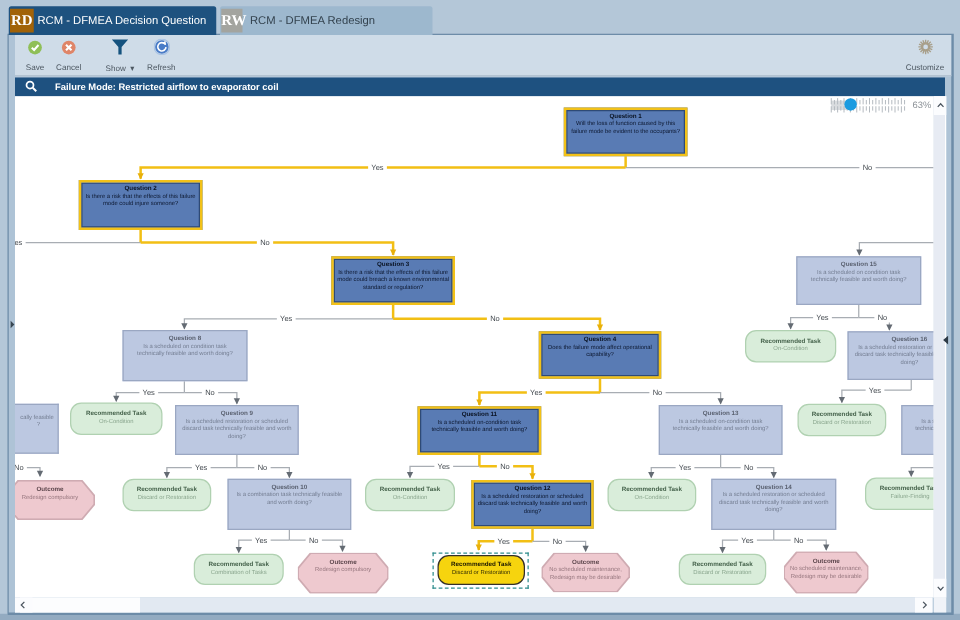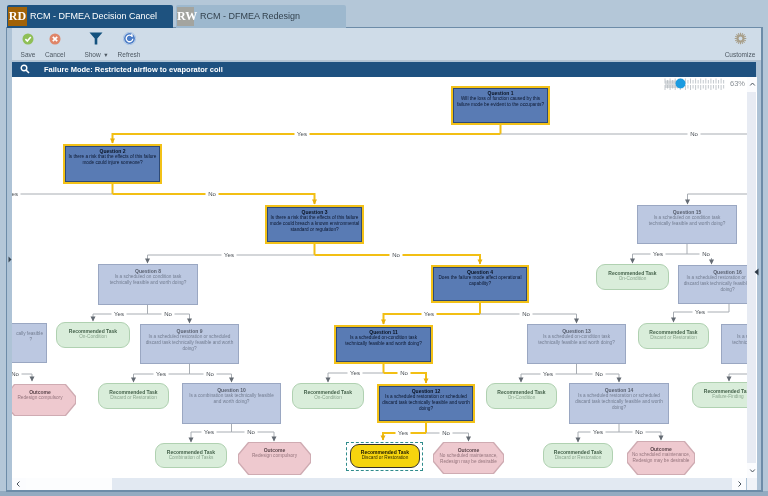--- a/index.html
+++ b/index.html
@@ -48,21 +48,21 @@
 .oc { position:absolute; left:0; top:0; width:100%; height:100%; text-align:center; font-size:4.7px; line-height:6px; padding-top:5px; color:#96767e; }
 .oc .t { font-weight:bold; color:#5c464c; font-size:5px; }
 
 .split { position:absolute; }
 </style></head>
 <body>
 <div id="wrap">
 <div id="botstrip"></div>
 <div id="tab1" class="tab">
       <div class="badge">RD</div>
-      <div class="tabtxt">RCM - DFMEA Decision Cancel</div>
+      <div class="tabtxt">RCM - DFMEA Decision Question</div>
     </div>
 <div id="tab2" class="tab">
       <div class="badge">RW</div>
       <div class="tabtxt">RCM - DFMEA Redesign</div>
     </div>
 <div id="frame">
   <div id="toolbar">
     <div class="tbtn" style="left:-4px;">
       <svg width="12" height="12" viewBox="0 0 12 12">
             <circle cx="6" cy="6" r="5.5" fill="#8fbf57"></circle>

